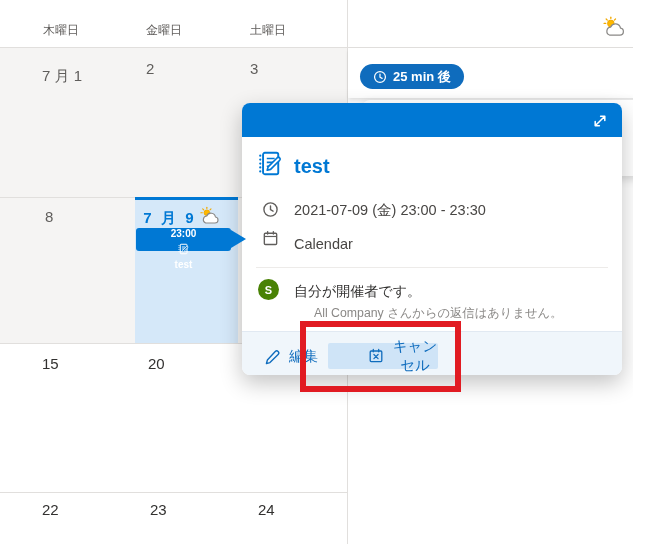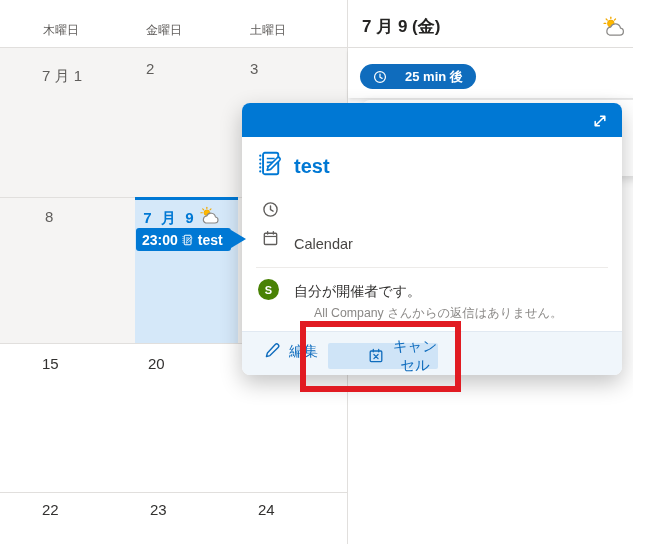--- a/index.html
+++ b/index.html
@@ -21,36 +21,36 @@
     left:135px; top:197px; width:103px; height:146px;
     background:var(--selected-cell,#d5e8f9);
     border-top:3px solid var(--accent,#0078d4);
     font-family:Liberation Mono, monospace;
   }
   .sel-date { left:8px; top:9px; font-size:15px; color:var(--accent,#0078d4); font-weight:600; }
   .chip {
     left:136px; top:228px; width:95px; height:23px;
     background:var(--accent,#0078d4); border-radius:3px;
     display:flex; align-items:center; gap:4px; padding:0 6px;
-    color:#fff; font-size:14px; font-weight:600; cursor:pointer; z-index:15;
+    color:#fff; font-size:10px; font-weight:600; cursor:pointer; z-index:15;flex-direction:column;
   }
   .chip-beak {
     left:231px; top:230px; width:0; height:0; z-index:20;
     border-top:9.5px solid transparent; border-bottom:9.5px solid transparent;
     border-left:15px solid var(--accent,#0078d4);
   }
   
   .panel-heading { left:362px; top:15px; font-size:17px; font-weight:700; color:#252423; }
   .temp { left:638px; top:20px; font-size:12.5px; color:var(--text-gray,#605e5c); }
   .strip { left:348px; top:48px; width:313px; height:50px; background:#fff;
            box-shadow:0 2px 4px -1px rgba(0,0,0,.15); z-index:1; }
   .pill {
     left:12px; top:16px; height:25px; border-radius:13px;
     background:var(--accent-dark,#0f6cbd); color:#fff;
-    display:inline-flex; align-items:center; gap:18px; padding:0 13px;
+    display:inline-flex; align-items:center; gap:6px; padding:0 13px;
     font-size:13px; font-weight:600; cursor:pointer;
   }
   .agenda-card { left:362px; top:100px; width:285px; height:76px; background:#fff;
                  border-radius:8px; box-shadow:0 3px 10px rgba(0,0,0,.16); z-index:2; cursor:pointer; }
   
   .popup { left:242px; top:103px; width:380px; height:272px; background:#fff;
            border-radius:8px; box-shadow:0 8px 22px rgba(0,0,0,.24); z-index:10; }
   .popup-header { left:0; top:0; width:100%; height:34px; background:var(--accent,#0078d4);
                   border-radius:8px 8px 0 0; }
   .expand-btn { right:10px; top:6px; width:24px; height:24px; display:flex; align-items:center;
@@ -58,21 +58,21 @@
   .popup-title { left:52px; top:52px; font-size:20px; font-weight:600; color:var(--accent,#0078d4); }
   .row-text { font-size:14.5px; color:#484644; }
   .popup-divider { left:14px; top:164px; width:352px; height:1px; background:#edebe9; }
   .avatar { left:16px; top:176px; width:21px; height:21px; border-radius:50%;
             background:var(--avatar-green,#498205); color:#fff; font-size:11px; font-weight:700;
             display:flex; align-items:center; justify-content:center; }
   .organizer { left:52px; top:180px; font-size:14px; color:var(--text-dark,#323130); }
   .response { left:52px; top:202px; font-size:12.3px; color:var(--text-subtle,#8a8886);margin-left:20px; }
   .popup-footer { left:0; top:228px; width:100%; height:44px; background:var(--footer-bg,#f0f6fb);
                   border-top:1px solid #e1e9f2; border-radius:0 0 8px 8px; }
-  .edit-btn { left:22px; top:10px; height:24px; display:inline-flex; align-items:flex-start; gap:8px;
+  .edit-btn { left:22px; top:10px; height:24px; display:inline-flex; align-items:flex-end; gap:8px;
               color:var(--accent-dark,#0f6cbd); font-size:14.5px; cursor:pointer;
               background:transparent; border:none; font-family:inherit; }
   .cancel-btn { left:86px; top:11px; width:110px; height:26px; background:var(--cancel-bg,#cfe4f7);
                 border:none; border-radius:2px; display:inline-flex; align-items:center;
                 justify-content:center; gap:8px; color:var(--accent-dark,#0f6cbd);
                 font-size:14.5px; cursor:pointer; font-family:inherit;padding-left:40px; }
   
   .annotation { left:300px; top:321px; width:161px; height:71px;
                 border:6px solid var(--annotation-red,#e11b22); z-index:30; pointer-events:none; }
   svg { display:block; }
@@ -132,21 +132,20 @@
           </g>
         <rect x="4.5" y="2.5" width="13.5" height="19" rx="1.6" fill="none" stroke="#fff" stroke-width="2"></rect>
         <path d="M7.8 8h7M7.8 12h7" stroke="#fff" stroke-width="1.8"></path>
         <path d="M11.4 17.4l-3.2.9.9-3.2 8.2-8.2a1.63 1.63 0 0 1 2.3 2.3z" fill="#0078d4" stroke="#fff" stroke-width="1.6" stroke-linejoin="round"></path>
       </svg>
     </span>
     <span>test</span>
   </div>
   <div class="abs chip-beak"></div>
 
-  <span class="abs panel-heading">7 月 9 (金)</span>
   <span class="abs" style="left:602px;top:16px;">
     <svg width="27" height="21" viewBox="0 0 26 20">
       <g stroke="#f2a900" stroke-width="1.2" stroke-linecap="round">
         <line x1="8.5" y1="1" x2="8.5" y2="2.4"></line>
           <line x1="4" y1="2.8" x2="5.1" y2="3.9"></line>
         <line x1="13" y1="2.8" x2="11.9" y2="3.9"></line>
           <line x1="2" y1="7" x2="3.6" y2="7"></line>
       </g>
       <circle cx="8.5" cy="7" r="3" fill="#ffb900" stroke="#f2a900"></circle>
       <path d="M7.2 18.2h10.1a3.3 3.3 0 0 0 .5-6.56 4.9 4.9 0 0 0-9.4-1.06 3.95 3.95 0 0 0-1.2 7.62z" fill="#fff" stroke="#8a8886" stroke-width="1.2" stroke-linejoin="round"></path>
@@ -193,20 +192,21 @@
       </svg>
     </span>
     <span class="abs popup-title">test</span>
 
     <span class="abs" style="left:20px;top:98px;color:#605e5c;">
       <svg width="17" height="17" viewBox="0 0 16 16">
         <circle cx="8" cy="8" r="6.2" fill="none" stroke="currentColor" stroke-width="1.3"></circle>
         <path d="M8 4.6V8.2L10.4 9.6" stroke="currentColor" stroke-width="1.3" fill="none" stroke-linecap="round"></path>
       </svg>
     </span>
+    <span class="abs row-text" style="left:52px;top:98px;">2021-07-09 (金) 23:00 - 23:30</span>
 
     <span class="abs" style="left:20px;top:127px;color:#605e5c;">
       <svg width="17" height="17" viewBox="0 0 16 16">
         <rect x="2.2" y="3" width="11.6" height="10.6" rx="1" fill="none" stroke="currentColor" stroke-width="1.3"></rect>
         <path d="M2.2 6.1h11.6" stroke="currentColor" stroke-width="1.1"></path>
         <path d="M5.3 1.5v2.3M10.7 1.5v2.3" stroke="currentColor" stroke-width="1.3" stroke-linecap="round"></path>
       </svg>
     </span>
     <span class="abs row-text" style="left:52px;top:127px;margin-top:6px;">Calendar</span>
 

